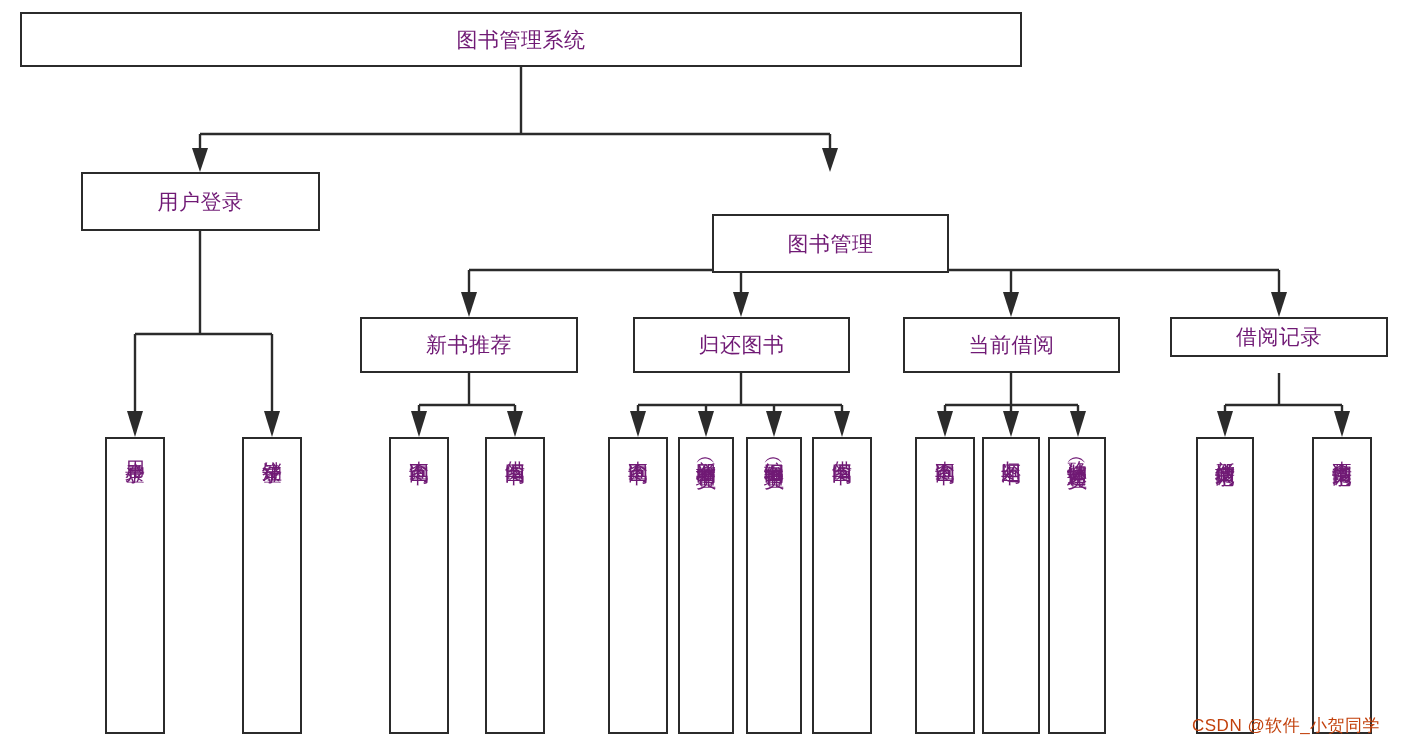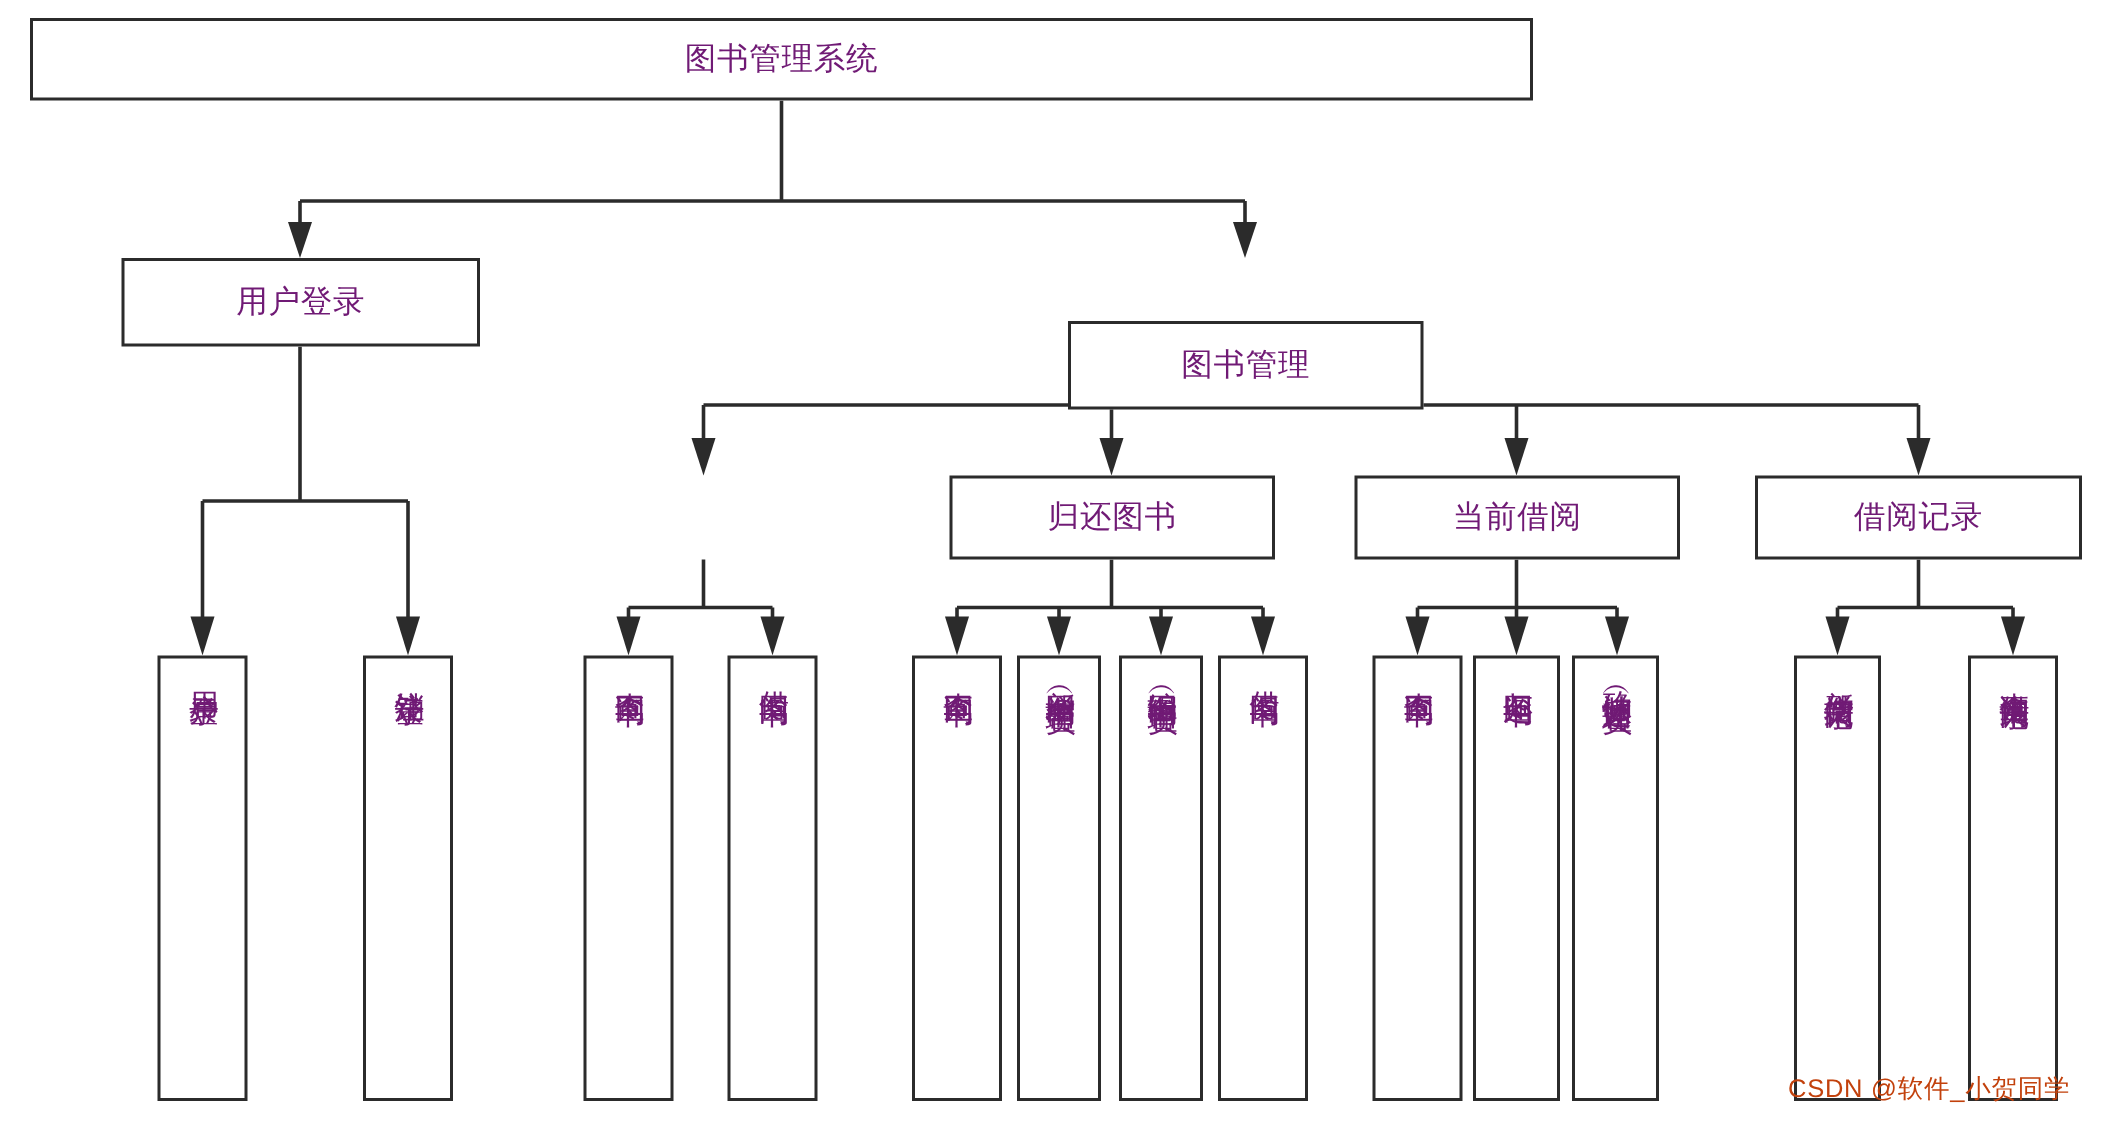--- a/index.html
+++ b/index.html
@@ -151,27 +151,30 @@
     <span class="node-label">图书管理系统</span>
   </div>
 
   <div class="node-box node-horizontal" style="left:81px; top:172px; width:239px; height:59px;">
     <span class="node-label">用户登录</span>
   </div>
   <div class="node-box node-horizontal" style="left:712px; top:172px; width:237px; height:59px;margin-top:42px;">
     <span class="node-label">图书管理</span>
   </div>
 
+  <div class="node-box node-horizontal" style="left:360px; top:317px; width:218px; height:56px;">
+    <span class="node-label">新书推荐</span>
+  </div>
   <div class="node-box node-horizontal" style="left:633px; top:317px; width:217px; height:56px;">
     <span class="node-label">归还图书</span>
   </div>
   <div class="node-box node-horizontal" style="left:903px; top:317px; width:217px; height:56px;">
     <span class="node-label">当前借阅</span>
   </div>
-  <div class="node-box node-horizontal" style="left:1170px; top:317px; width:218px; height:56px;">
+  <div class="node-box node-horizontal" style="left:1170px; top:317px; width:218px; height:40px;">
     <span class="node-label">借阅记录</span>
   </div>
 
   <div class="node-box node-vertical" style="left:105px; top:437px; width:60px; height:297px;">
     <span class="node-label">用户登录</span>
   </div>
   <div class="node-box node-vertical" style="left:242px; top:437px; width:60px; height:297px;">
     <span class="node-label">注销登录</span>
   </div>
 

